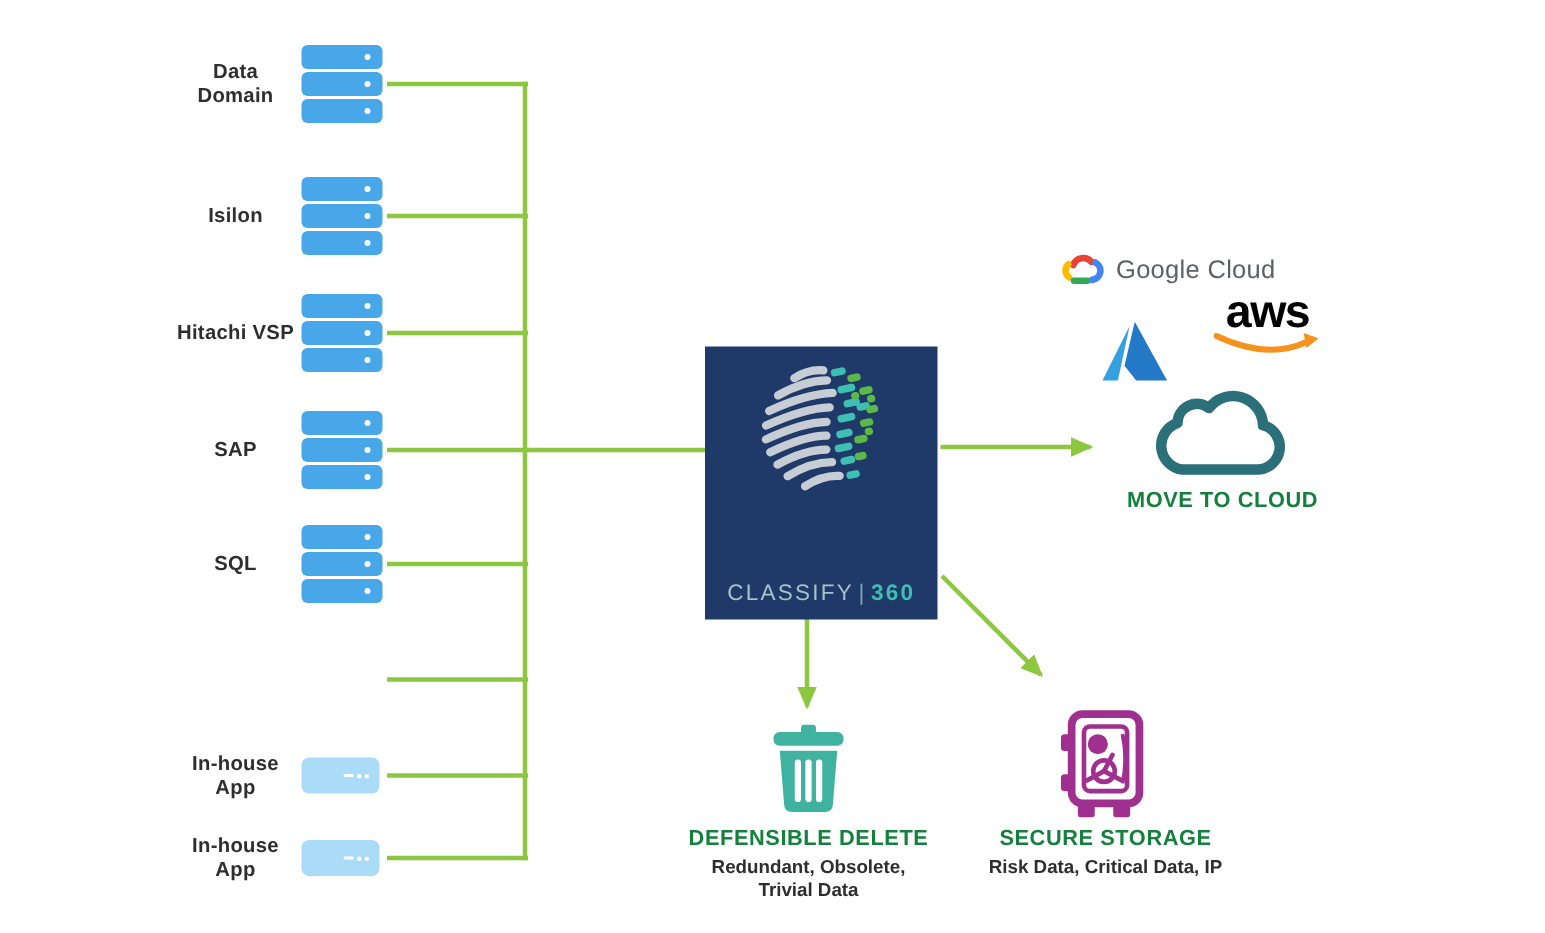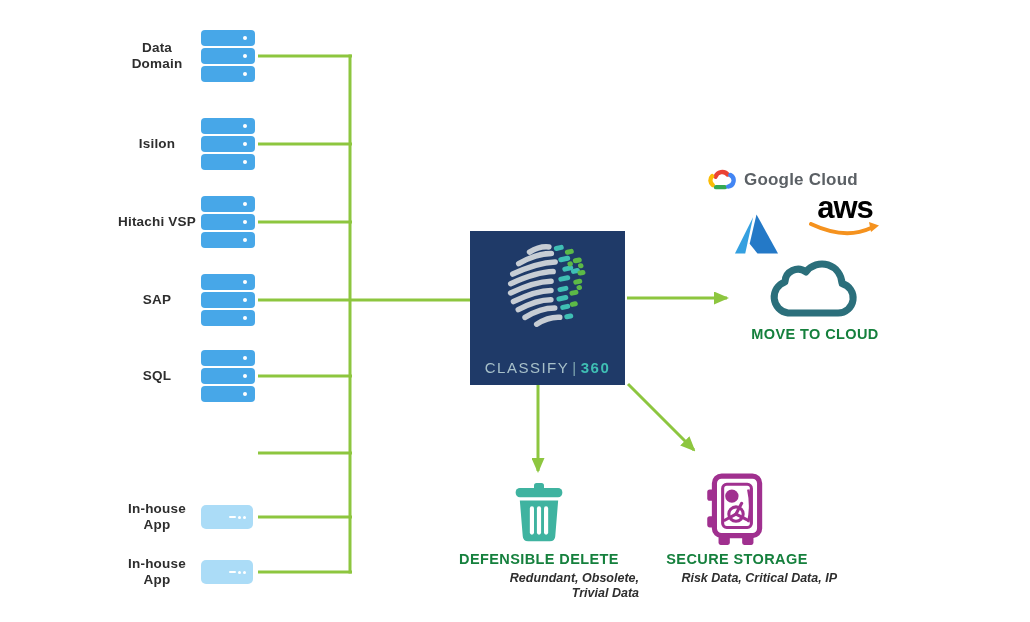--- a/index.html
+++ b/index.html
@@ -26,46 +26,46 @@
   }
   .appbar{
     position:absolute;left:85px;width:52px;height:24px;border-radius:5px;background:#abdcf7;
     display:flex;align-items:center;justify-content:flex-end;gap:2px;padding-right:7px;
     box-sizing:border-box;
   }
   .appbar .dash{width:7px;height:2.5px;border-radius:2px;background:#fff;}
   .appbar .dot{width:3px;height:3px;border-radius:50%;background:#fff;}
 
   
-  .hub{position:absolute;left:470px;top:231px;width:155px;height:154px;background:#1f3a68;}
+  .hub{position:absolute;left:470px;top:231px;width:155px;height:182px;background:#1f3a68;}
   .globe{position:absolute;left:28px;top:5px;}
   .brand{
     position:absolute;left:0;right:0;bottom:9px;text-align:center;white-space:nowrap;
     font-size:15px;letter-spacing:1.5px;
   }
   .brand-name{color:#a7c0c9;font-weight:500;}
   .brand-sep{color:#7fa6b0;margin:0 3px;font-weight:300;}
   .brand-num{color:#3fbfb4;font-weight:bold;}
 
   
   .gcp{position:absolute;left:706px;top:169px;display:flex;align-items:center;gap:8px;}
-  .gcp-label{font-size:17px;color:#5b6065;letter-spacing:.2px;font-weight:bold;}
+  .gcp-label{font-size:17px;color:#5b6065;letter-spacing:.2px;}
   .azure{position:absolute;left:733px;top:211px;}
   .aws{position:absolute;left:809px;top:193px;width:72px;text-align:center;}
   .aws-text{font-size:31px;font-weight:bold;color:#000000;letter-spacing:-1px;line-height:.95;}
   .bigcloud{position:absolute;left:762px;top:247px;}
   .dest-title{
     position:absolute;font-weight:bold;font-size:14.5px;color:#15803d;letter-spacing:.4px;
     text-align:center;width:200px;
   }
   .title-cloud{left:715px;top:326px;}
   .title-delete{left:439px;top:551px;}
   .title-secure{left:637px;top:551px;}
   .dest-sub{
-    position:absolute;width:200px;text-align:right;font-style:italic;font-weight:bold;
+    position:absolute;width:200px;text-align:center;font-weight:bold;
     font-size:12.5px;color:#2e2e2e;line-height:1.2;
   }
   .sub-delete{left:439px;top:571px;}
   .sub-secure{left:637px;top:571px;}
   .trash{position:absolute;left:514px;top:483px;}
   .safe{position:absolute;left:707px;top:473px;}
 </style>
 </head>
 <body>
 

